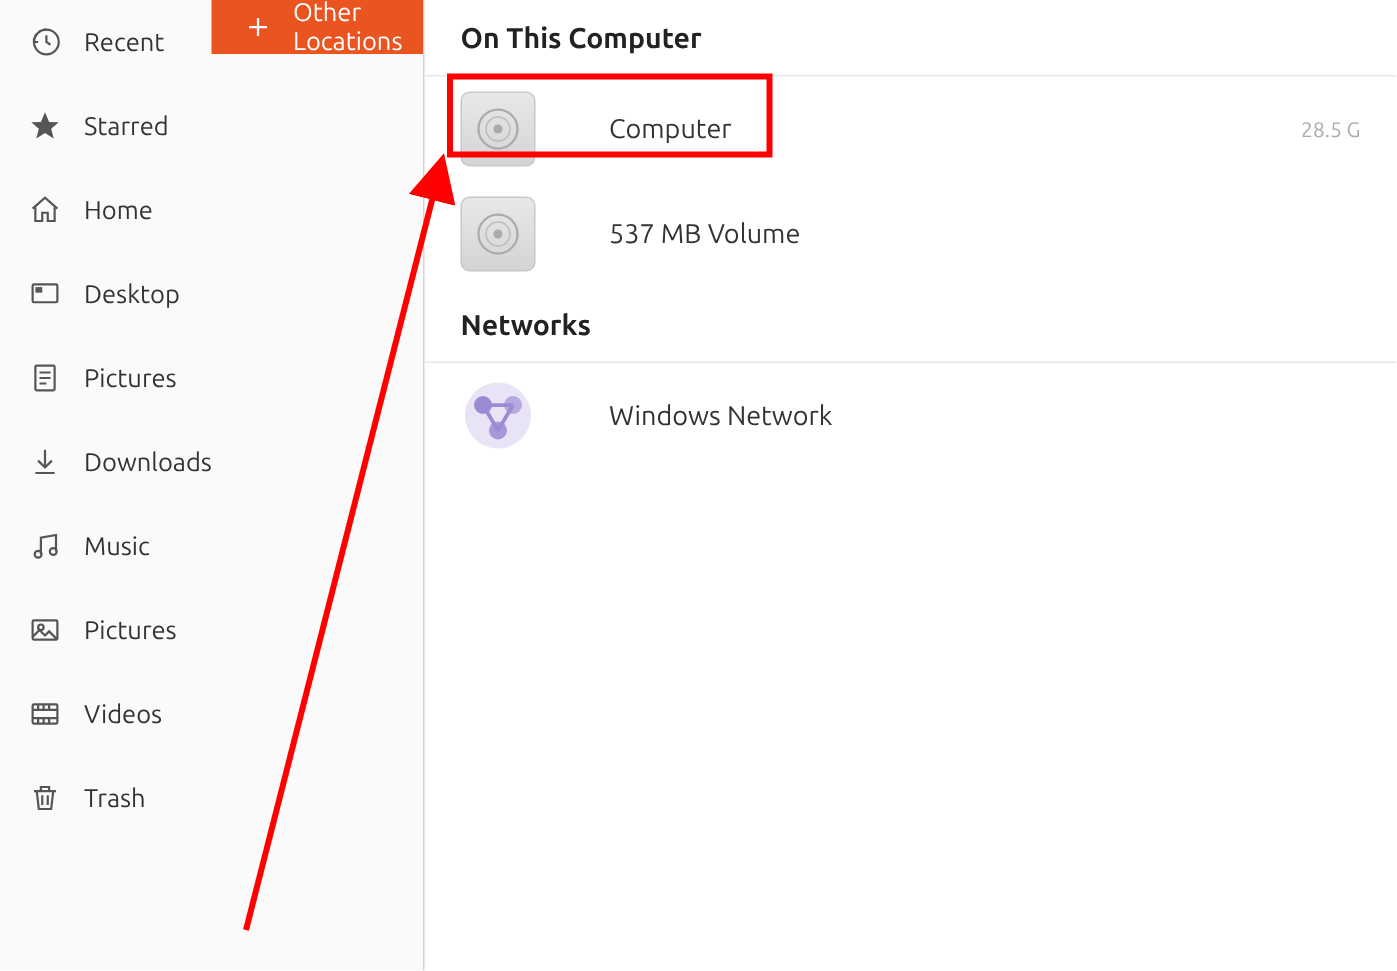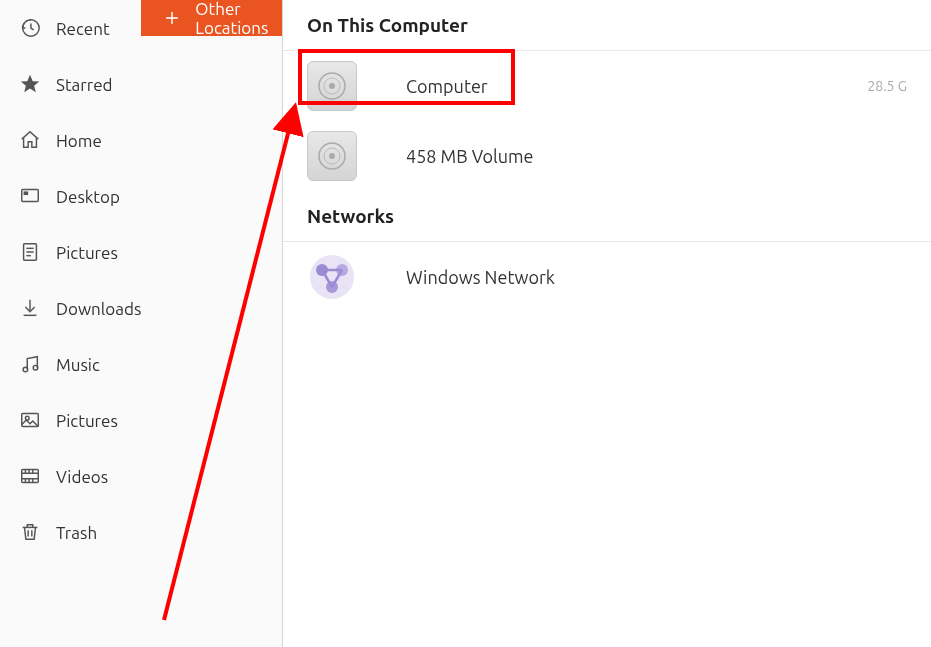--- a/index.html
+++ b/index.html
@@ -288,21 +288,21 @@
     </div>
 
     <div class="drive-row">
       <div class="drive-icon">
         <svg width="36" height="36" viewBox="0 0 36 36">
             <circle cx="18" cy="18" r="13" fill="none" stroke="#aaa" stroke-width="1.5"></circle>
             <circle cx="18" cy="18" r="3" fill="#aaa"></circle>
             <circle cx="18" cy="18" r="8" fill="none" stroke="#bbb" stroke-width="1"></circle>
           </svg>
       </div>
-      <span class="drive-label">458 MB Volume</span>
+      <span class="drive-label">537 MB Volume</span>
       <span class="drive-size"></span>
     </div>
 
     <div class="section-header">Networks</div>
 
     <div class="drive-row">
       <div class="network-icon">
         <svg width="50" height="50" viewBox="0 0 50 50">
           <circle cx="25" cy="25" r="22" fill="#e8e3f5"></circle>
           <circle cx="15" cy="18" r="6" fill="#9b8bd4"></circle>

